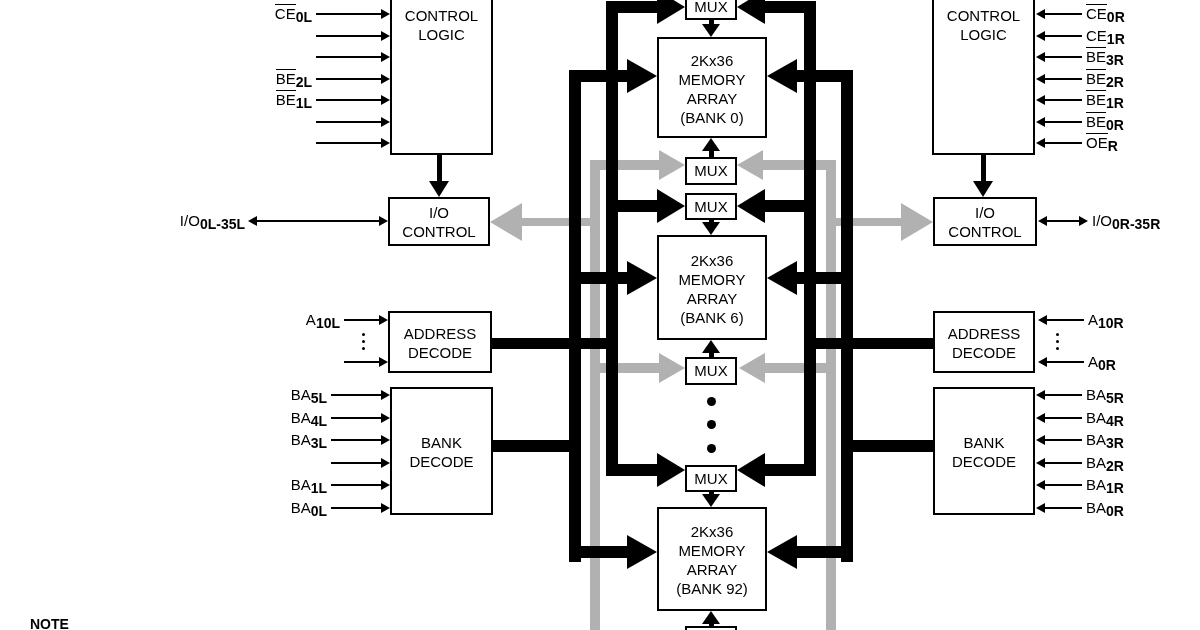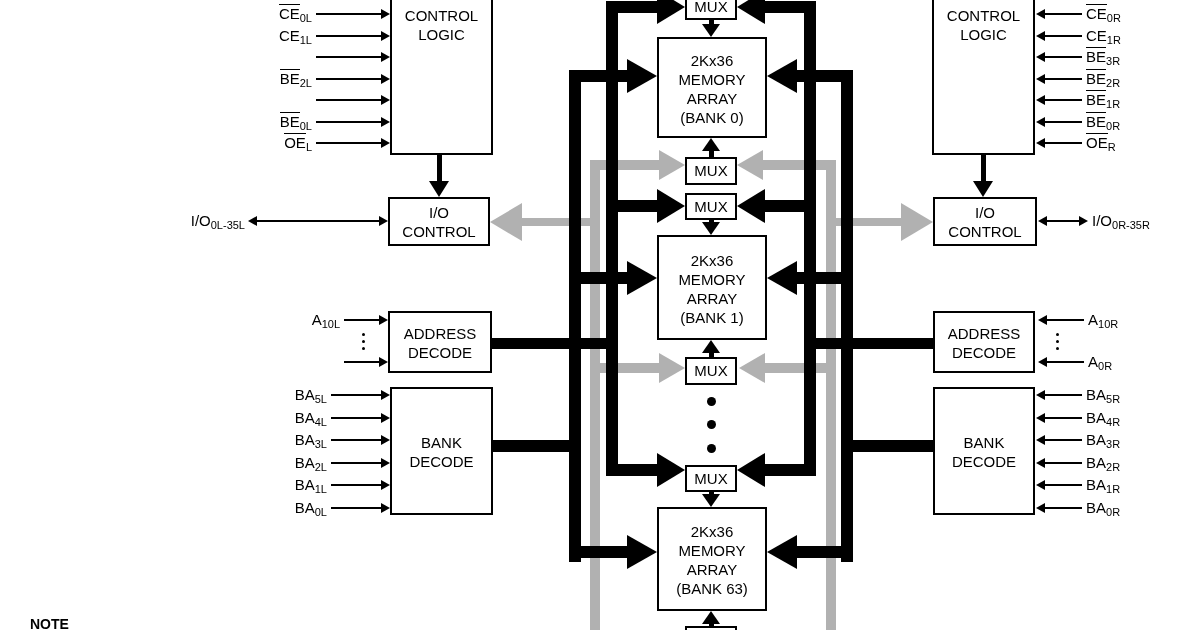--- a/index.html
+++ b/index.html
@@ -11,21 +11,21 @@
   .box{position:absolute;border:2px solid #000;background:#fff;box-sizing:border-box;
        text-align:center;font-size:15px;line-height:19px;}
   .mux{position:absolute;width:52px;border:2px solid #000;background:#fff;box-sizing:border-box;
        text-align:center;font-size:15px;}
   .lab{position:absolute;height:22px;line-height:22px;font-size:15px;white-space:nowrap;}
   .lr{left:150px;width:162px;text-align:right;}
   .ar{left:150px;width:190px;text-align:right;}
   .br{left:150px;width:177px;text-align:right;}
   .rl{left:1086px;width:170px;text-align:left;}
   .bar{border-top:1.5px solid #000;}
-  .sb{font-size:11px;vertical-align:-3px;}
+  .sb{font-size:14px;vertical-align:-3px;font-weight:bold;}
   .ahr{position:absolute;width:0;height:0;border:5px solid transparent;border-left:9px solid #000;border-right:0;}
   .ahl{position:absolute;width:0;height:0;border:5px solid transparent;border-right:9px solid #000;border-left:0;}
   .tr30{position:absolute;width:0;height:0;border:17px solid transparent;border-left:30px solid #000;border-right:0;}
   .tl30{position:absolute;width:0;height:0;border:17px solid transparent;border-right:30px solid #000;border-left:0;}
   .tr28{position:absolute;width:0;height:0;border:17px solid transparent;border-left:28px solid #000;border-right:0;}
   .tl28{position:absolute;width:0;height:0;border:17px solid transparent;border-right:28px solid #000;border-left:0;}
   .gtr26{position:absolute;width:0;height:0;border:15px solid transparent;border-left:26px solid #b1b1b1;border-right:0;}
   .gtl26{position:absolute;width:0;height:0;border:15px solid transparent;border-right:26px solid #b1b1b1;border-left:0;}
   .gtr32{position:absolute;width:0;height:0;border:19px solid transparent;border-left:32px solid #b1b1b1;border-right:0;}
   .gtl32{position:absolute;width:0;height:0;border:19px solid transparent;border-right:32px solid #b1b1b1;border-left:0;}
@@ -141,33 +141,33 @@
   <div class="mux" style="left:685px;top:157px;height:28px;line-height:24px">
     <span>MUX</span>
   </div>
   <div class="mux" style="left:685px;top:193px;height:27px;line-height:23px">
     <span>MUX</span>
   </div>
   <div class="box" style="left:657px;top:235px;width:110px;height:105px;padding-top:14px">
     <span>2Kx36</span><br>
     <span>MEMORY</span><br>
     <span>ARRAY</span><br>
-    <span>(BANK 1)</span>
+    <span>(BANK 6)</span>
   </div>
   <div class="mux" style="left:685px;top:357px;height:28px;line-height:24px">
     <span>MUX</span>
   </div>
   <div class="mux" style="left:685px;top:465px;height:27px;line-height:23px">
     <span>MUX</span>
   </div>
   <div class="box" style="left:657px;top:507px;width:110px;height:104px;padding-top:13px">
     <span>2Kx36</span><br>
     <span>MEMORY</span><br>
     <span>ARRAY</span><br>
-    <span>(BANK 63)</span>
+    <span>(BANK 92)</span>
   </div>
   <div class="mux" style="left:685px;top:626px;height:28px;line-height:24px">
     
   </div>
 
   <div class="vln" style="left:709px;top:20px;height:4px"></div>
   <div class="vahd" style="left:702px;top:24px"></div>
   <div class="vahu" style="left:702px;top:138px"></div>
   <div class="vln" style="left:709px;top:151px;height:6px"></div>
   <div class="vln" style="left:709px;top:220px;height:2px"></div>
@@ -184,34 +184,32 @@
   <div class="dot" style="left:707px;top:444px"></div>
 
   <div class="vln" style="left:437px;top:155px;height:26px"></div>
   <div class="vahd" style="left:429px;top:181px;border-width:16px 10px 0 10px"></div>
   <div class="vln" style="left:981px;top:155px;height:26px"></div>
   <div class="vahd" style="left:973px;top:181px;border-width:16px 10px 0 10px"></div>
 
   <div class="lab lr" style="top:3px"><span class="b bar">CE</span><span class="sb">0L</span></div>
   <div class="ln" style="left:316px;top:13px;width:66px"></div>
   <div class="ahr" style="left:381px;top:9px"></div>
-  <div class="lab lr" style="top:25px"><span class="b">CE</span><span class="sb">1L</span></div>
   <div class="ln" style="left:316px;top:35px;width:66px"></div>
   <div class="ahr" style="left:381px;top:31px"></div>
   <div class="ln" style="left:316px;top:56px;width:66px"></div>
   <div class="ahr" style="left:381px;top:52px"></div>
   <div class="lab lr" style="top:68px"><span class="b bar">BE</span><span class="sb">2L</span></div>
   <div class="ln" style="left:316px;top:78px;width:66px"></div>
   <div class="ahr" style="left:381px;top:74px"></div>
+  <div class="lab lr" style="top:89px"><span class="b bar">BE</span><span class="sb">1L</span></div>
   <div class="ln" style="left:316px;top:99px;width:66px"></div>
   <div class="ahr" style="left:381px;top:95px"></div>
-  <div class="lab lr" style="top:111px"><span class="b bar">BE</span><span class="sb">0L</span></div>
   <div class="ln" style="left:316px;top:121px;width:66px"></div>
   <div class="ahr" style="left:381px;top:117px"></div>
-  <div class="lab lr" style="top:132px"><span class="b bar">OE</span><span class="sb">L</span></div>
   <div class="ln" style="left:316px;top:142px;width:66px"></div>
   <div class="ahr" style="left:381px;top:138px"></div>
 
   <div class="lab" style="left:60px;top:210px;width:185px;text-align:right"><span>I/O</span><span class="sb">0L-35L</span></div>
   <div class="ahl" style="left:248px;top:216px"></div>
   <div class="ln" style="left:256px;top:220px;width:124px"></div>
   <div class="ahr" style="left:379px;top:216px"></div>
 
   <div class="lab ar" style="top:309px"><span>A</span><span class="sb">10L</span></div>
   <div class="ln" style="left:344px;top:319px;width:36px"></div>
@@ -224,21 +222,20 @@
 
   <div class="lab br" style="top:384px"><span>BA</span><span class="sb">5L</span></div>
   <div class="ln" style="left:331px;top:394px;width:51px"></div>
   <div class="ahr" style="left:381px;top:390px"></div>
   <div class="lab br" style="top:407px"><span>BA</span><span class="sb">4L</span></div>
   <div class="ln" style="left:331px;top:417px;width:51px"></div>
   <div class="ahr" style="left:381px;top:413px"></div>
   <div class="lab br" style="top:429px"><span>BA</span><span class="sb">3L</span></div>
   <div class="ln" style="left:331px;top:439px;width:51px"></div>
   <div class="ahr" style="left:381px;top:435px"></div>
-  <div class="lab br" style="top:452px"><span>BA</span><span class="sb">2L</span></div>
   <div class="ln" style="left:331px;top:462px;width:51px"></div>
   <div class="ahr" style="left:381px;top:458px"></div>
   <div class="lab br" style="top:474px"><span>BA</span><span class="sb">1L</span></div>
   <div class="ln" style="left:331px;top:484px;width:51px"></div>
   <div class="ahr" style="left:381px;top:480px"></div>
   <div class="lab br" style="top:497px"><span>BA</span><span class="sb">0L</span></div>
   <div class="ln" style="left:331px;top:507px;width:51px"></div>
   <div class="ahr" style="left:381px;top:503px"></div>
 
   <div class="ahl" style="left:1036px;top:9px"></div>

